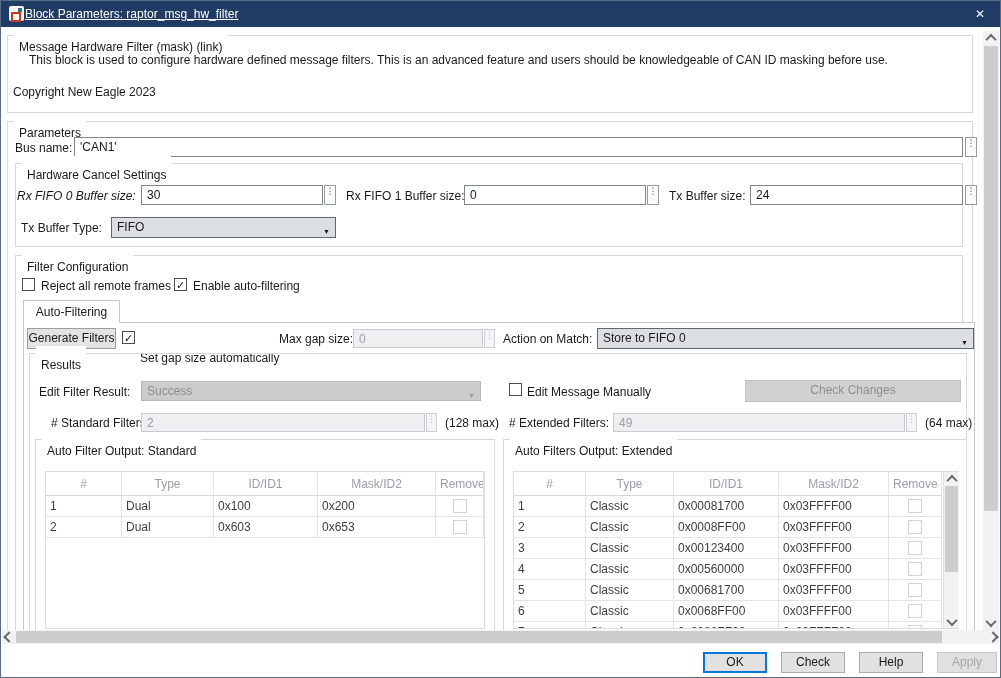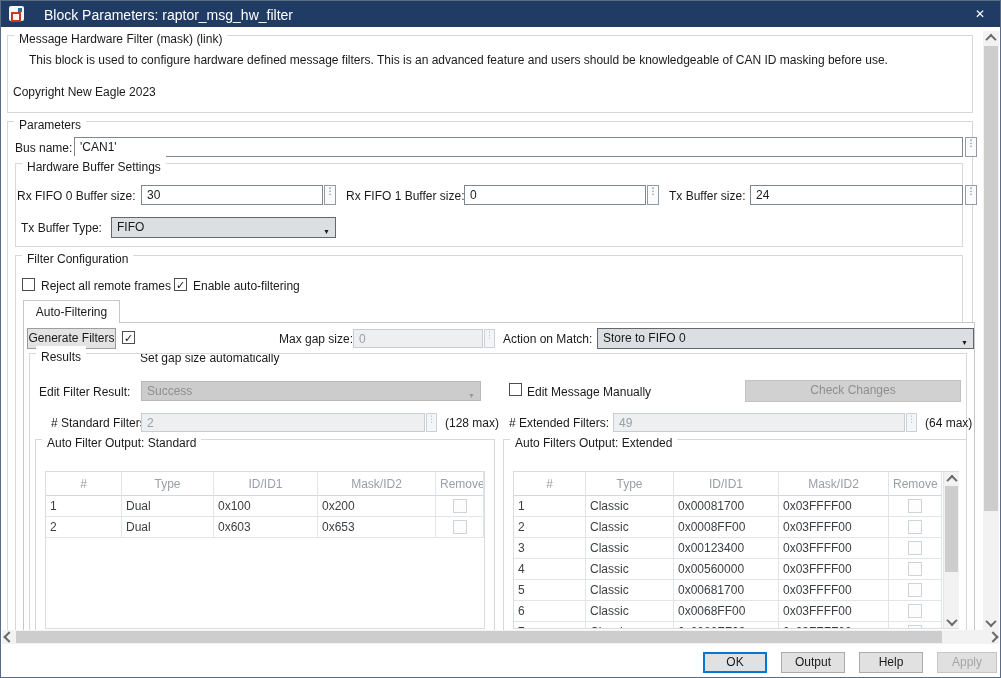--- a/index.html
+++ b/index.html
@@ -1,28 +1,28 @@
 <!DOCTYPE html>
 <html><head>
 <meta charset="utf-8">
 <style>
   html,body{margin:0;padding:0;}
   body{font-family:"Liberation Sans", sans-serif;font-size:12px;color:#1a1a1a;background:#eee;}
   .win{position:relative;width:1001px;height:678px;background:#fff;border:1px solid #5a6b85;box-sizing:border-box;overflow:hidden;}
   .abs{position:absolute;box-sizing:border-box;}
   
   .titlebar{left:0;top:0;width:100%;height:26px;background:#203b64;color:#fff;}
-  .title-text{position:absolute;left:43px;top:6px;font-size:14px;white-space:nowrap;}
+  .title-text{position:absolute;left:24px;top:6px;font-size:12px;white-space:nowrap;text-decoration:underline;}
   .close-btn{position:absolute;right:8px;top:3px;width:24px;height:20px;color:#fff;text-align:center;line-height:20px;font-size:12px;cursor:default;}
   .appicon{position:absolute;left:8px;top:5px;width:15px;height:15px;background:#f7f7f7;border-radius:2px;}
   .appicon .r{position:absolute;left:2px;top:6px;width:6px;height:6px;border:2px solid #c63b1f;}
   .appicon .b{position:absolute;right:2px;top:2px;width:4px;height:4px;background:#2e6f8e;}
   
   .grp{border:1px solid #d8d8d8;background:transparent;}
-  .grp-title{position:absolute;top:-8px;left:6px;background:#fff;padding:4px 5px;white-space:nowrap;}
+  .grp-title{position:absolute;top:-8px;left:6px;background:#fff;padding:12px 5px;white-space:nowrap;}
   .lbl{white-space:nowrap;line-height:14px;}
   
   .txt{border:1px solid #7d8790;background:#fff;padding:1px 5px;line-height:16px;white-space:nowrap;overflow:hidden;}
   .txt.dis{background:#edeff0;border-color:#c8cdd2;color:#9aa0a5;}
   .spin{border:1px solid #939aa1;background:#fbfbfb;color:#3a3a3a;text-align:center;font-size:9px;line-height:9px;padding-top:1px;letter-spacing:0;}
   .spin.dis{border-color:#ccd1d5;color:#b3b8bc;background:#f4f5f6;}
   .dd{background:#dcdfe1;border:1px solid #62686e;padding:1px 5px;line-height:17px;white-space:nowrap;}
   .dd .arr{position:absolute;right:5px;top:5px;font-size:7px;color:#1a1a1a;}
   .dd.dis{background:#cccccc;border-color:#b8b8b8;color:#8f8f8f;}
   .dd.dis .arr{color:#9a9a9a;}
@@ -85,23 +85,23 @@
 
   <div class="abs grp" style="left:6px;top:120px;width:966px;height:514px;">
     <span class="grp-title">Parameters</span>
   </div>
 
   <div class="abs lbl" style="left:14px;top:140px;">Bus name:</div>
   <div class="abs txt" style="left:73px;top:136px;width:889px;height:20px;">'CAN1'</div>
   <div class="abs spin" style="left:964px;top:136px;width:12px;height:20px;">⋮</div>
 
   <div class="abs grp" style="left:14px;top:162px;width:948px;height:84px;">
-    <span class="grp-title">Hardware Buffer Settings</span>
-  </div>
-  <div class="abs lbl" style="left:16px;top:188px;">Rx FIFO 0 Buffer size:</div>
+    <span class="grp-title">Hardware Cancel Settings</span>
+  </div>
+  <div class="abs lbl" style="left:16px;top:188px;font-style:italic;">Rx FIFO 0 Buffer size:</div>
   <div class="abs txt" style="left:140px;top:184px;width:182px;height:20px;">30</div>
   <div class="abs spin" style="left:323px;top:184px;width:12px;height:20px;">⋮</div>
   <div class="abs lbl" style="left:345px;top:188px;">Rx FIFO 1 Buffer size:</div>
   <div class="abs txt" style="left:463px;top:184px;width:182px;height:20px;">0</div>
   <div class="abs spin" style="left:646px;top:184px;width:12px;height:20px;">⋮</div>
   <div class="abs lbl" style="left:668px;top:188px;">Tx Buffer size:</div>
   <div class="abs txt" style="left:749px;top:184px;width:213px;height:20px;">24</div>
   <div class="abs spin" style="left:964px;top:184px;width:12px;height:20px;">⋮</div>
   <div class="abs lbl" style="left:20px;top:220px;">Tx Buffer Type:</div>
   <div class="abs dd" style="left:110px;top:216px;width:225px;height:21px;">
@@ -278,17 +278,17 @@
     <div class="abs sb-arrow" style="left:0;top:0;width:13px;height:14px;">
         <span class="chev left"></span>
       </div>
     <div class="abs sb-thumb" style="left:14px;top:1px;width:926px;height:12px;"></div>
     <div class="abs sb-arrow" style="right:0;top:0;width:13px;height:14px;">
         <span class="chev right"></span>
       </div>
   </div>
 
   <div class="abs fbtn" style="left: 702px; top: 651px; width: 64px; height: 21px; border: 1px solid rgb(0, 120, 215); box-shadow: rgb(0, 120, 215) 0px 0px 0px 1px inset;">OK</div>
-  <div class="abs fbtn" style="left:780px;top:651px;width:64px;height:21px;">Output</div>
+  <div class="abs fbtn" style="left:780px;top:651px;width:64px;height:21px;">Check</div>
   <div class="abs fbtn" style="left:858px;top:651px;width:64px;height:21px;">Help</div>
   <div class="abs fbtn dis" style="left:936px;top:651px;width:60px;height:21px;">Apply</div>
 
 </div>
 
 </body></html>

